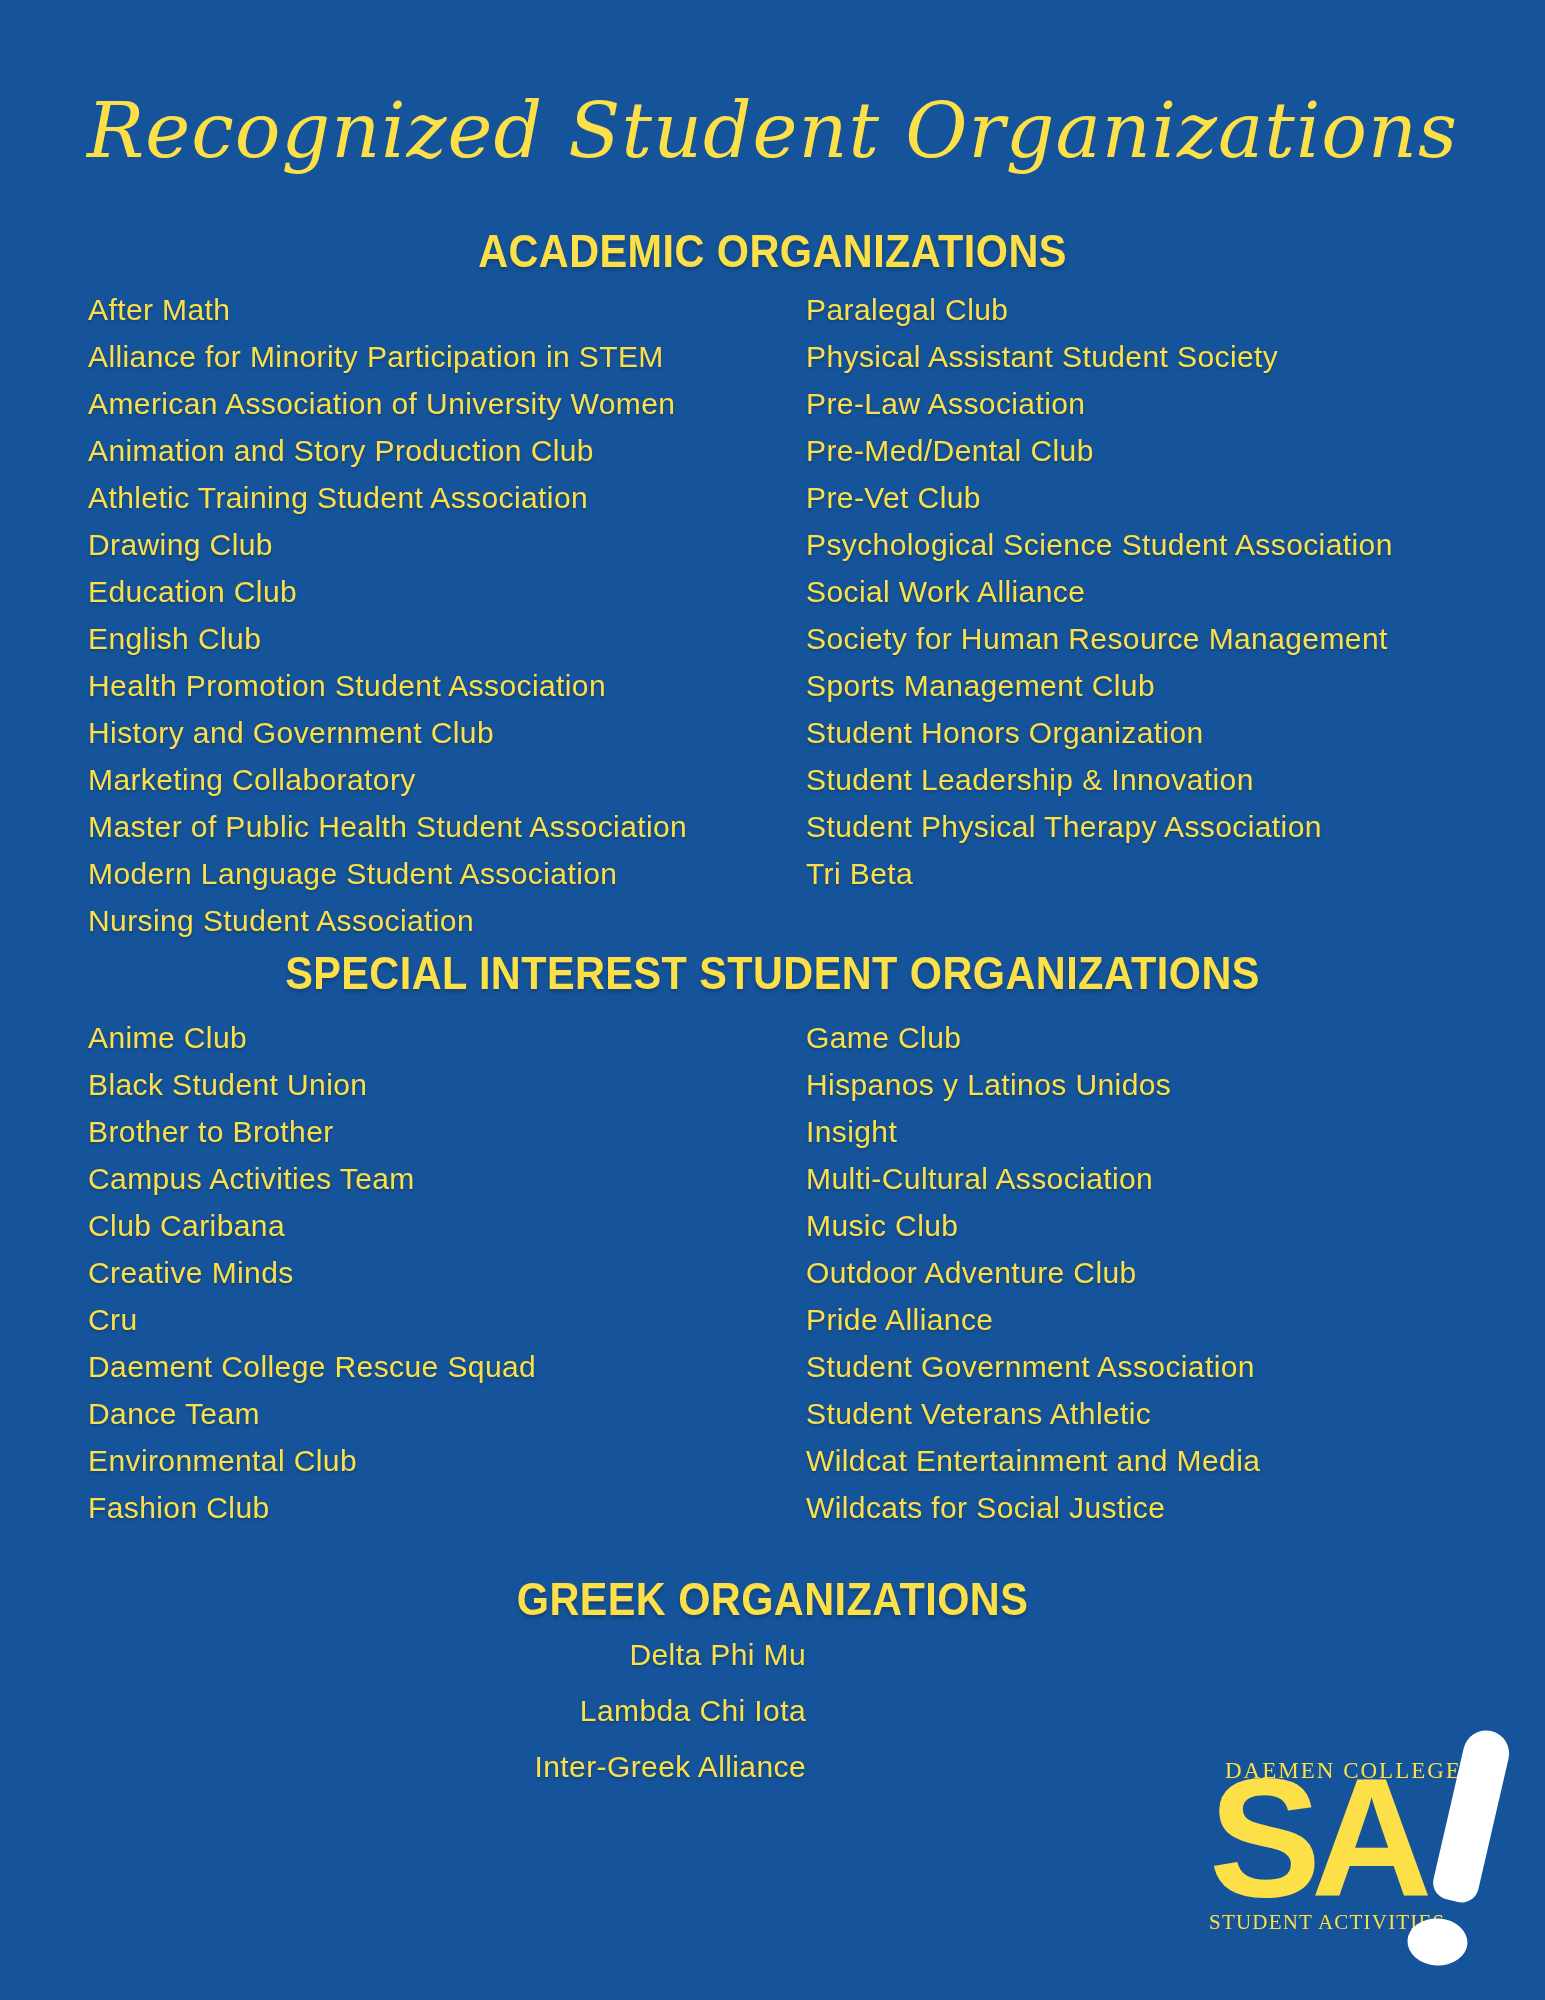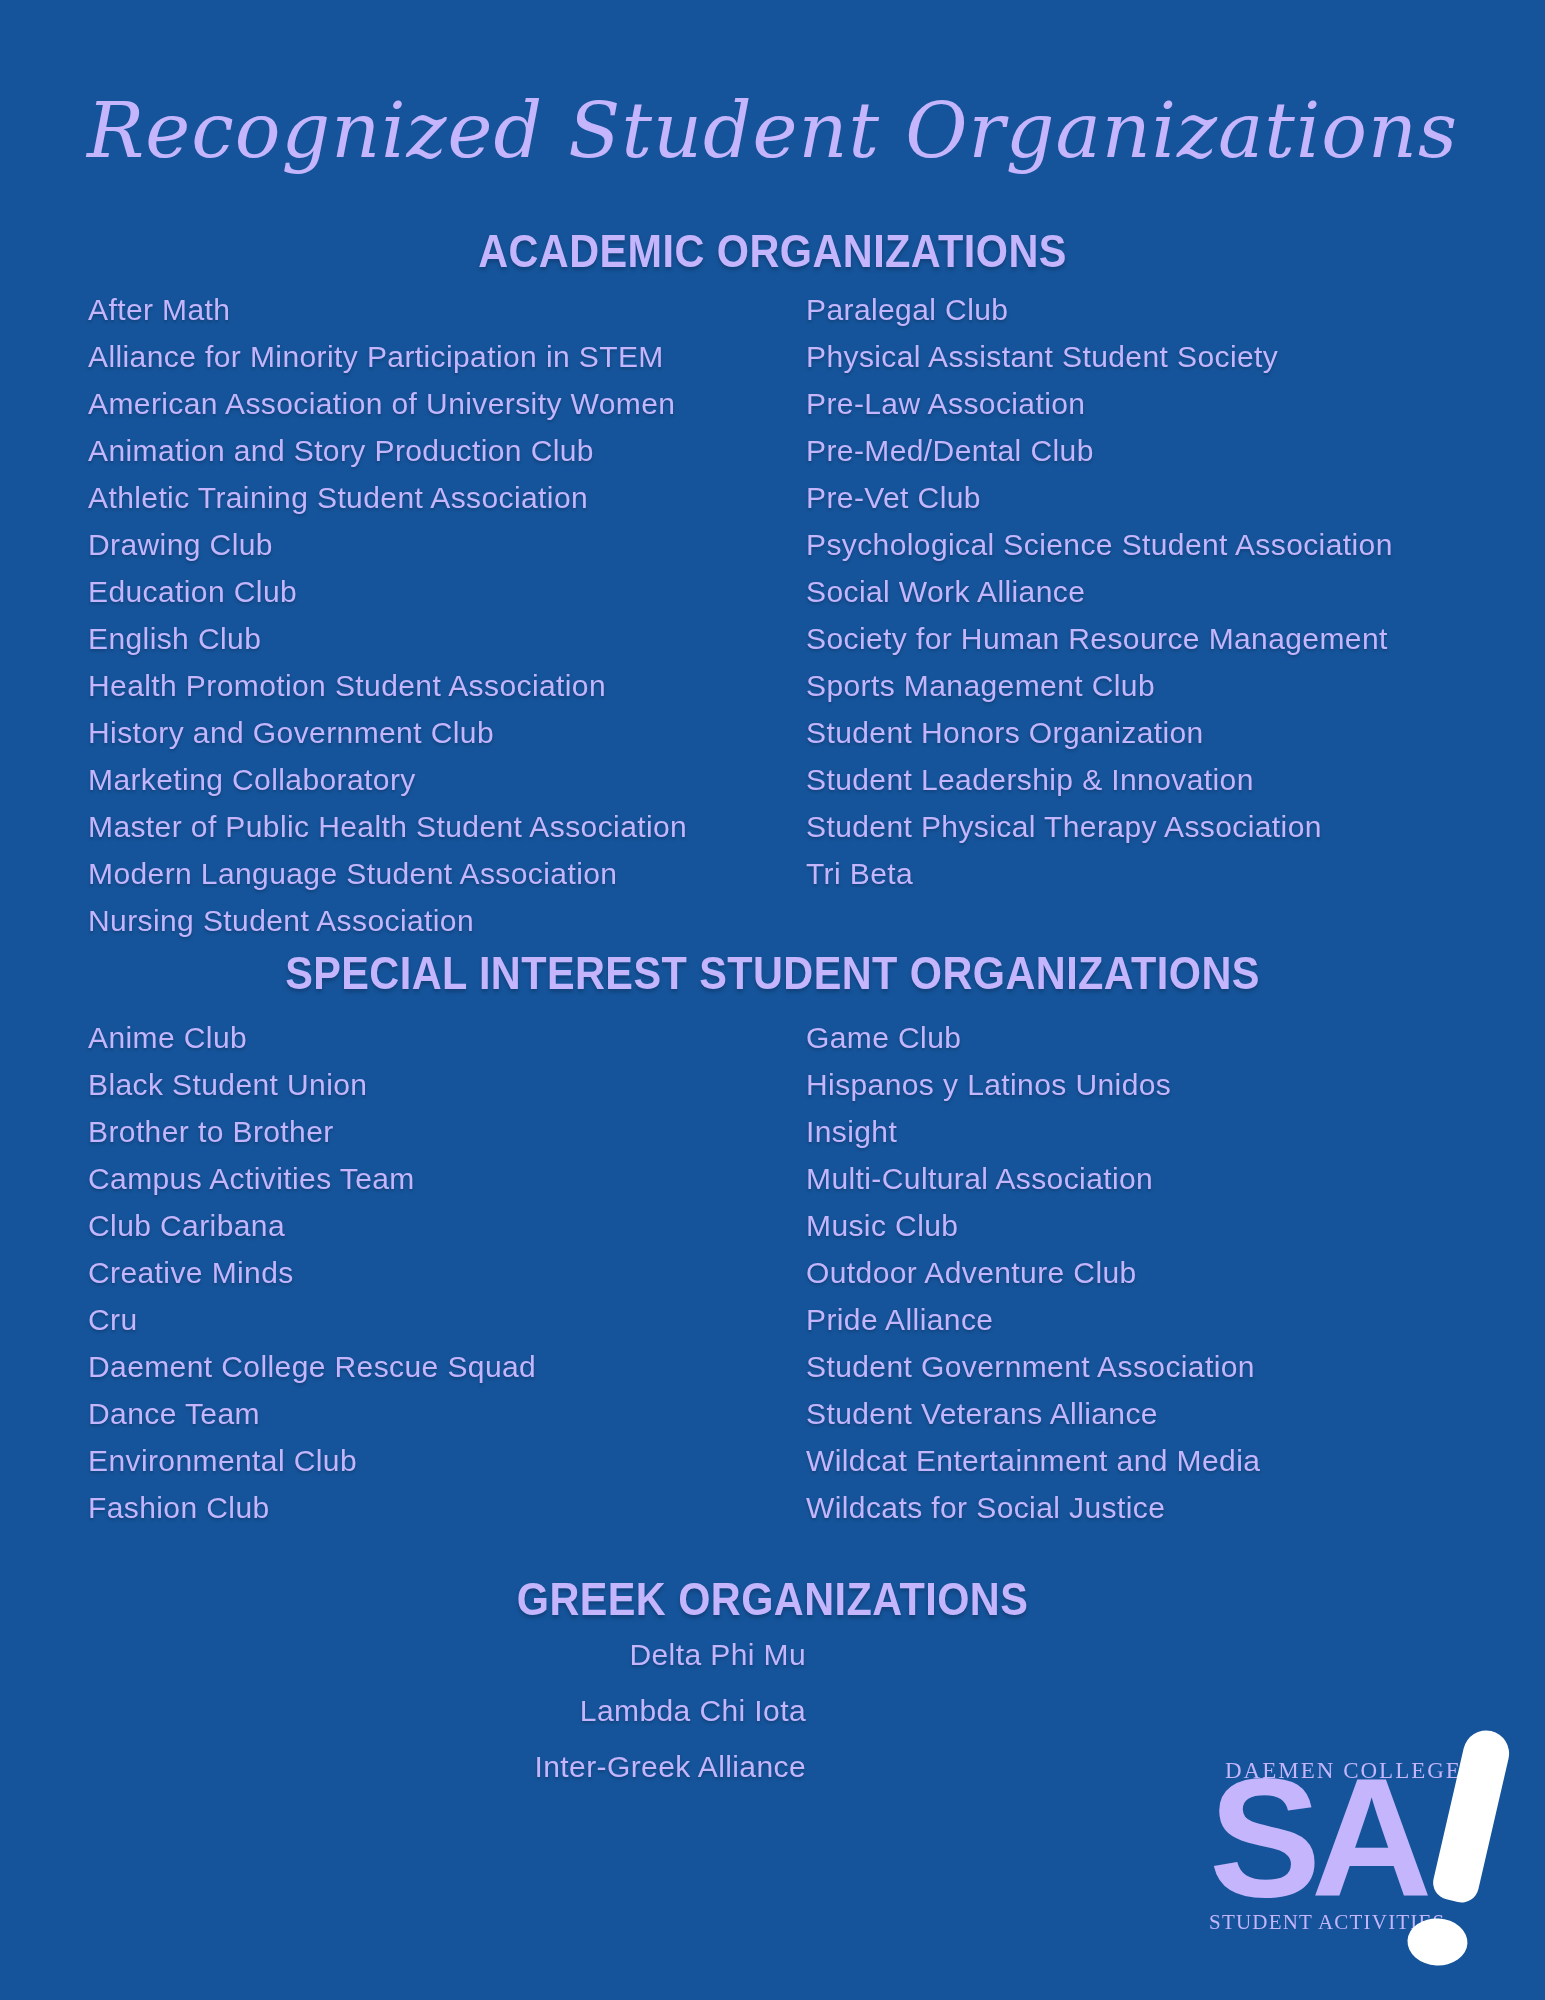--- a/index.html
+++ b/index.html
@@ -1,20 +1,20 @@
 <!DOCTYPE html>
 <html><head>
 <meta charset="utf-8">
 <style>
   html,body { margin:0; padding:0; background:#0d3a6e; }
   .poster {
     position:relative;
     width:1545px; height:2000px;
     background:#15549A;
-    color:#c4b5fd;
+    color:#fde047;
     font-family:"Liberation Sans", sans-serif;
     overflow:hidden;
   }
 
   
   .title {
     position:absolute; top:86px; left:0; width:100%;
     text-align:center;
     font-family:"DejaVu Serif", serif;
     font-style:italic;
@@ -150,21 +150,21 @@
     </ul>
     <ul class="org-col right">
       <li class="org">Game Club</li>
       <li class="org">Hispanos y Latinos Unidos</li>
       <li class="org">Insight</li>
       <li class="org">Multi-Cultural Association</li>
       <li class="org">Music Club</li>
       <li class="org">Outdoor Adventure Club</li>
       <li class="org">Pride Alliance</li>
       <li class="org">Student Government Association</li>
-      <li class="org">Student Veterans Alliance</li>
+      <li class="org">Student Veterans Athletic</li>
       <li class="org">Wildcat Entertainment and Media</li>
       <li class="org">Wildcats for Social Justice</li>
     </ul>
   </div>
 
   <div class="sec-heading greek">GREEK ORGANIZATIONS</div>
   <div class="org-list greek">
     <ul class="org-col left">
       <li class="org">Delta Phi Mu</li>
       <li class="org">Lambda Chi Iota</li>

